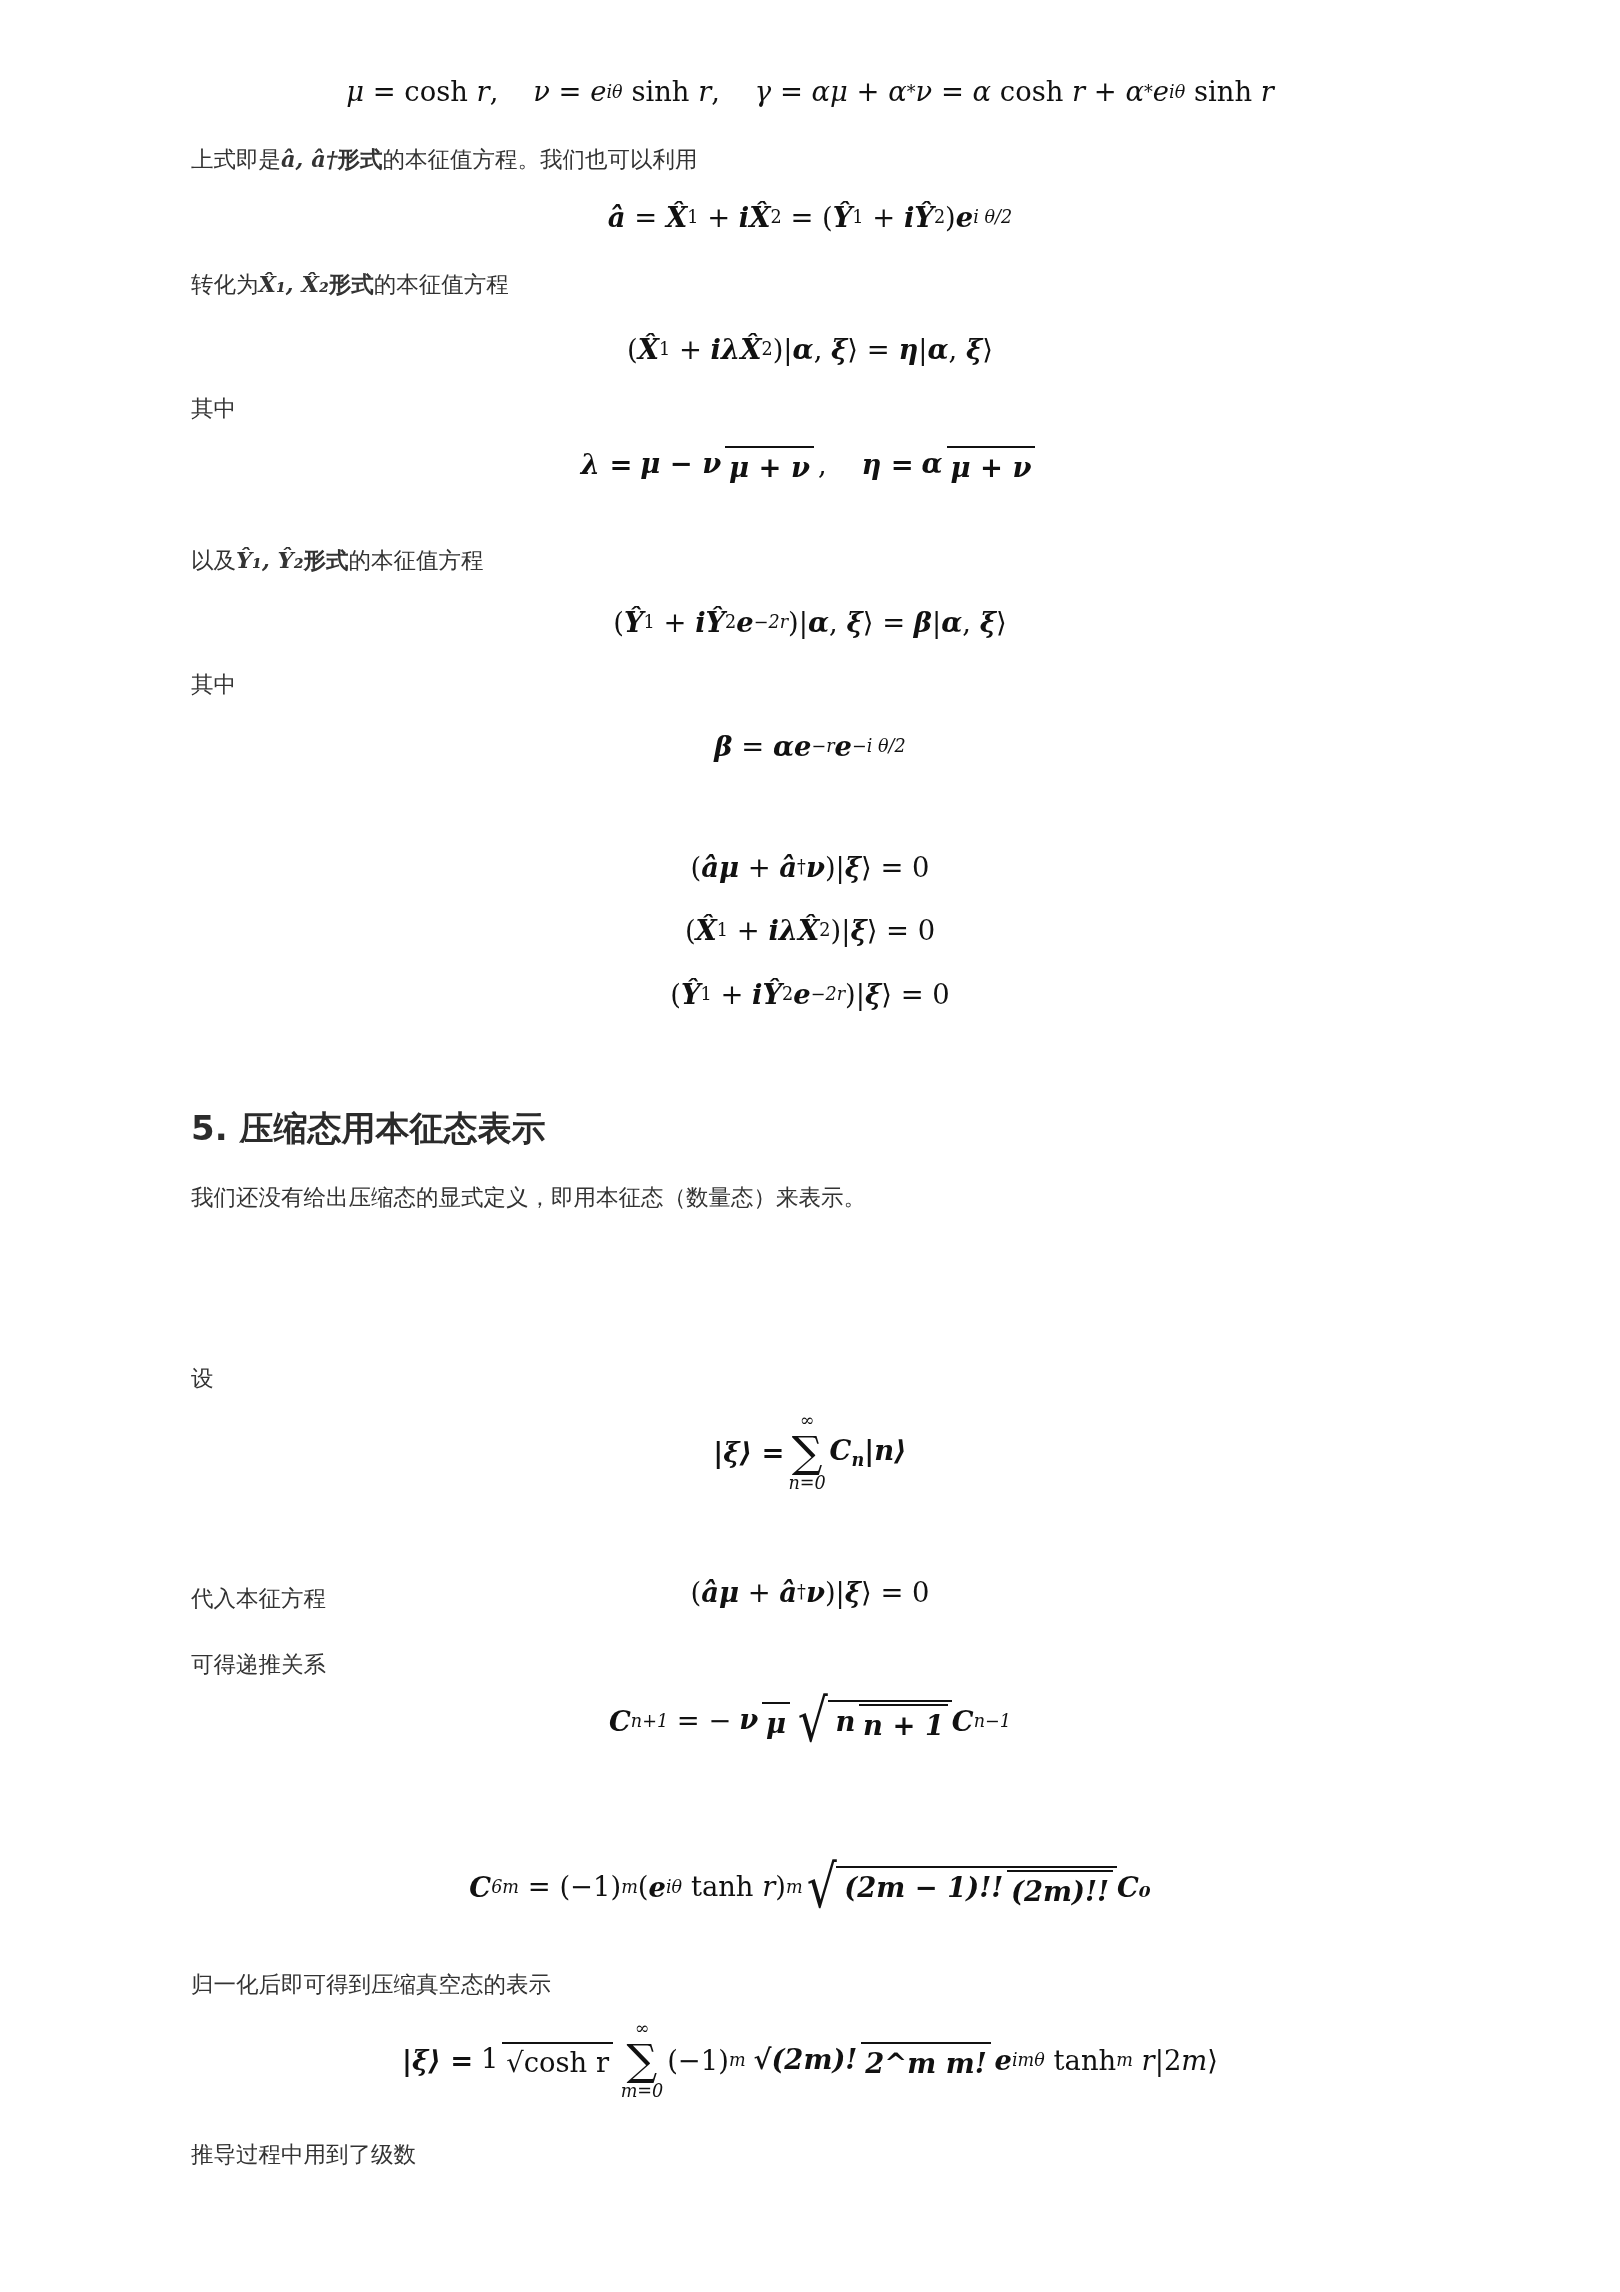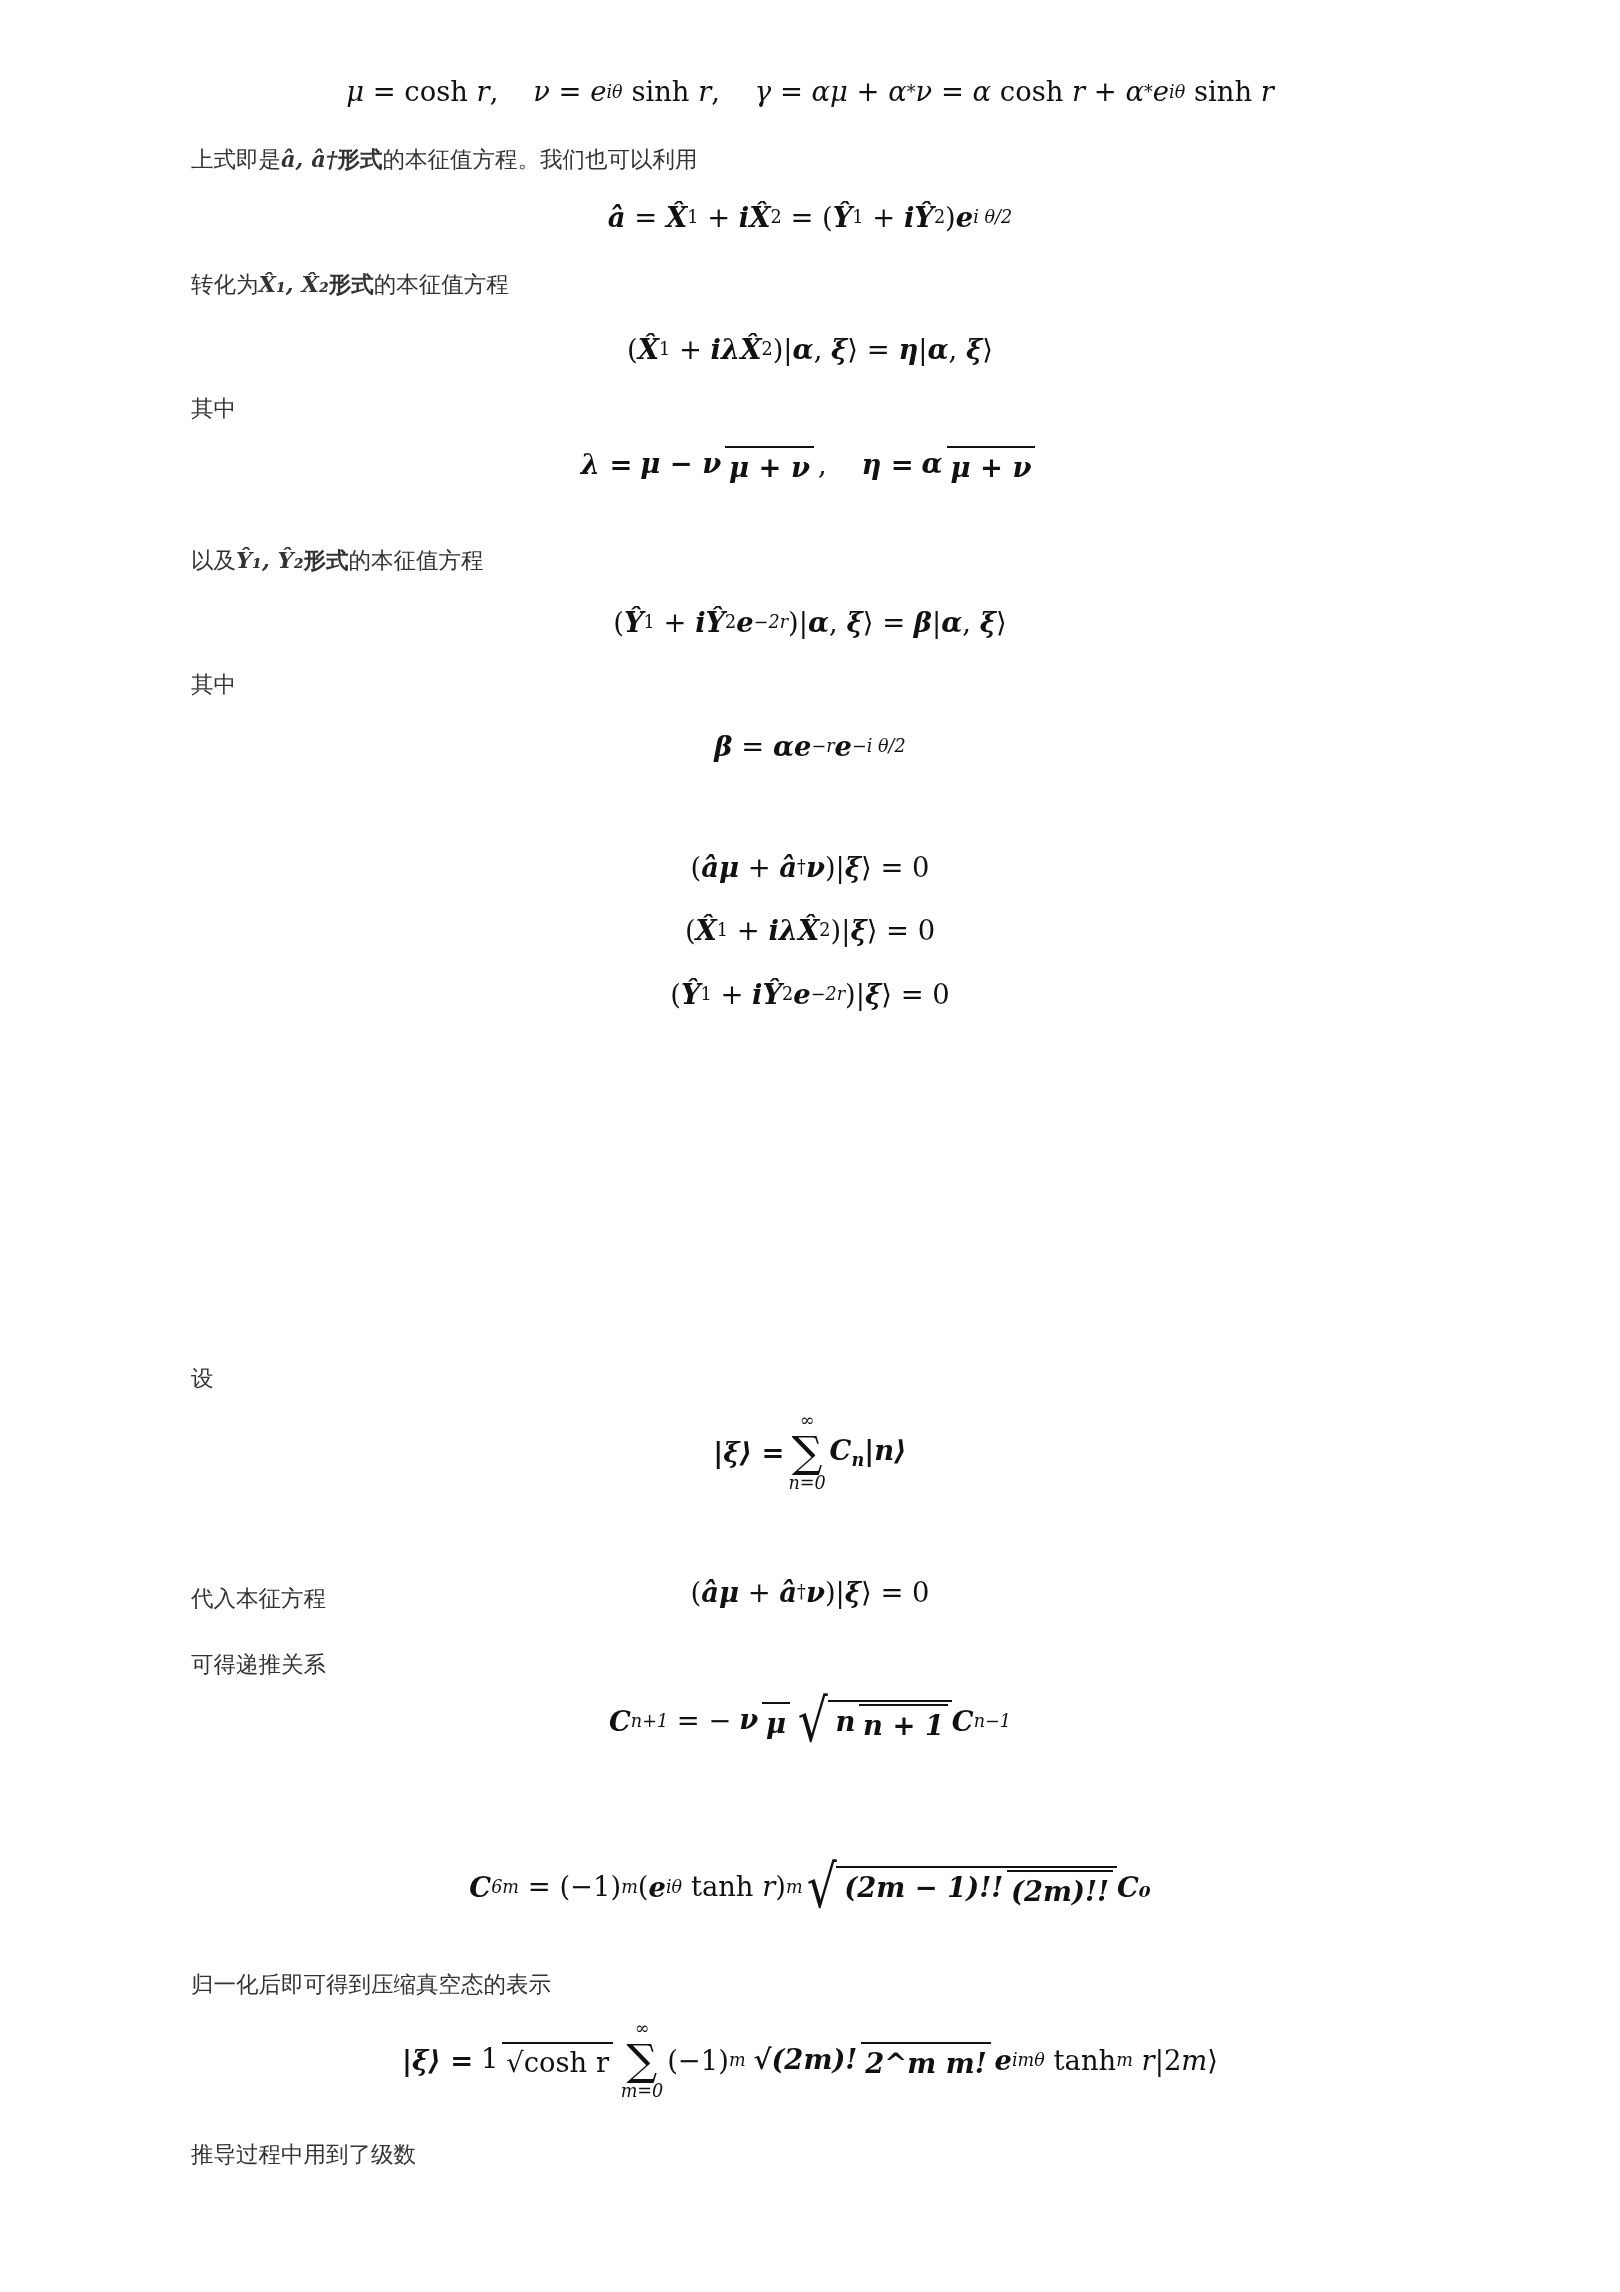--- a/index.html
+++ b/index.html
@@ -97,21 +97,23 @@
   <div class="eq" style="top:851px;">
     <span class="inner">(<span class="mb">âμ</span>&nbsp;+&nbsp;<span class="mb">â</span><sup>†</sup><span class="mb">ν</span>)|<span class="mb">ξ</span>⟩&nbsp;=&nbsp;0</span>
   </div>
   <div class="eq" style="top:914px;">
     <span class="inner">(<span class="mb">X̂</span><sub>1</sub>&nbsp;+&nbsp;<span class="mb">iλX̂</span><sub>2</sub>)|<span class="mb">ξ</span>⟩&nbsp;=&nbsp;0</span>
   </div>
   <div class="eq" style="top:978px;">
     <span class="inner">(<span class="mb">Ŷ</span><sub>1</sub>&nbsp;+&nbsp;<span class="mb">iŶ</span><sub>2</sub><span class="mb">e</span><sup class="m">−2r</sup>)|<span class="mb">ξ</span>⟩&nbsp;=&nbsp;0</span>
   </div>
 
+  <div class="h2" style="top:1106px;">5. 压缩态用本征态表示</div>
 
+  <div class="p" style="top:1183px;">我们还没有给出压缩态的显式定义，即用本征态（数量态）来表示。</div>
 
 
   <div class="p" style="top:1364px;">设</div>
 
   <div class="eq" style="top:1411px;">
     <span class="inner">
       <span class="mb">|ξ⟩ =</span>
       <span class="sum">
           <span class="lim">∞</span>
           <span class="sig">∑</span>

